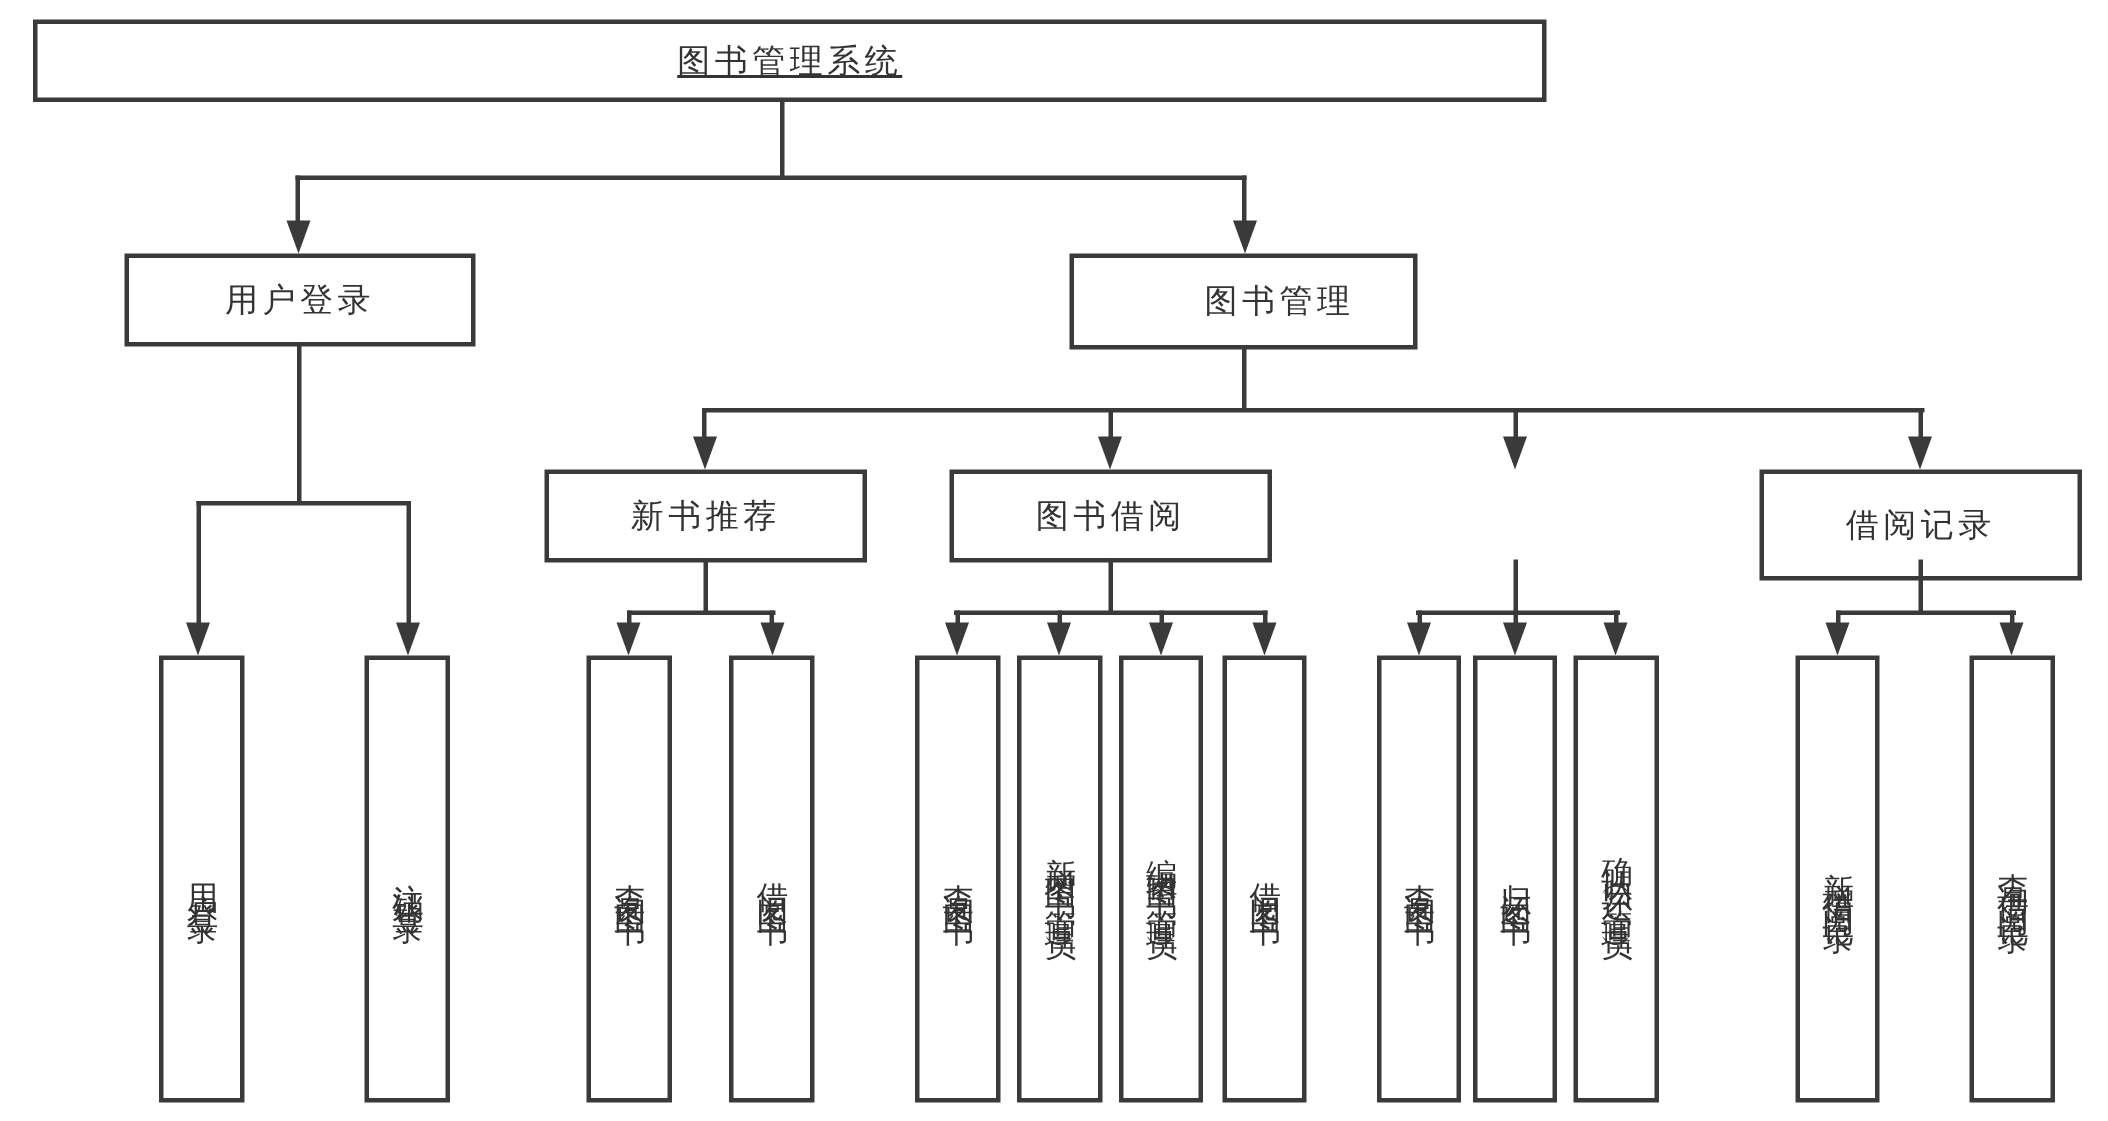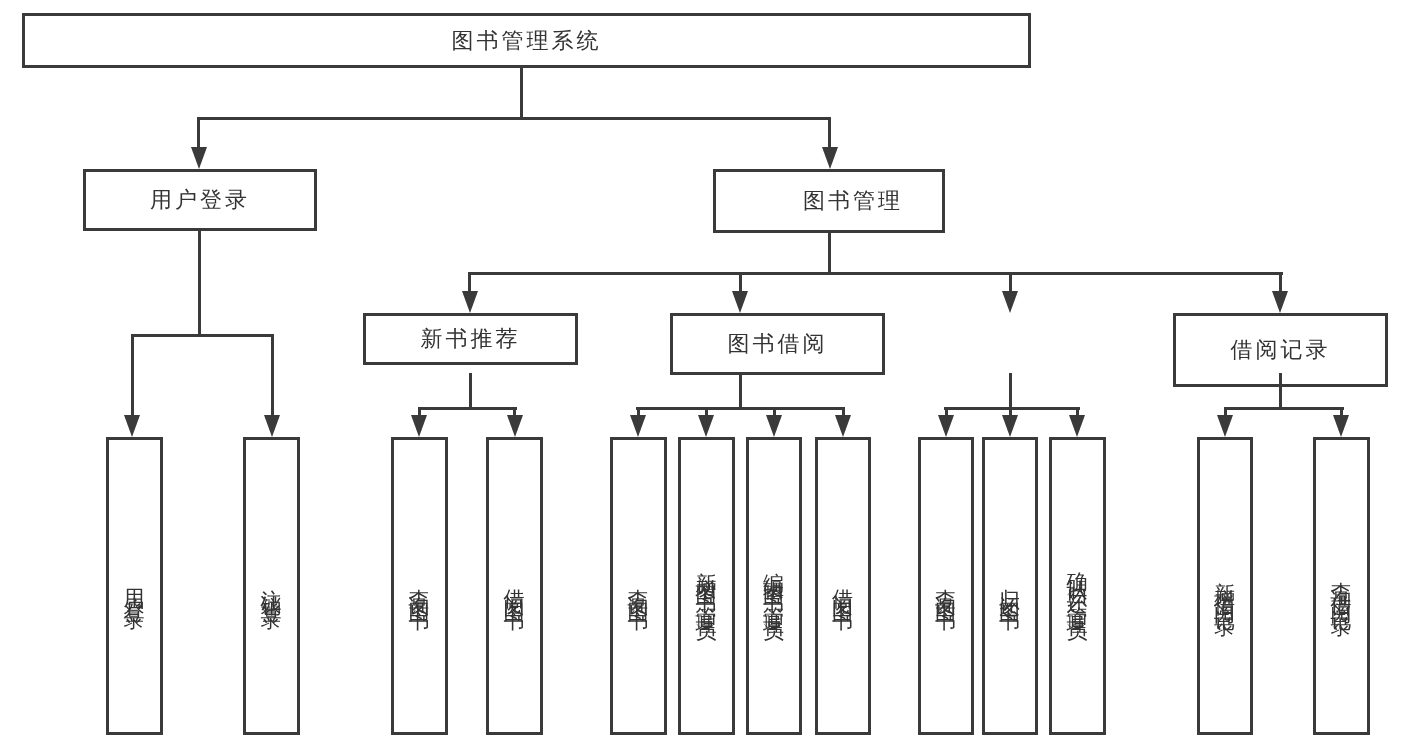--- a/index.html
+++ b/index.html
@@ -66,21 +66,21 @@
     text-shadow:0 0 3px rgba(255,255,255,.95),0 0 1px rgba(255,255,255,.9);
     z-index:6;
     white-space:nowrap;
   }
 </style>
 </head>
 <body>
 
 <div id="canvas">
 
-  <div class="hbox" style="left:22px;top:13px;width:1009px;height:55px;">
+  <div class="hbox" style="left:22px;top:13px;width:1009px;height:55px;text-decoration:underline;">
     <span>图书管理系统</span>
   </div>
 
   <div class="vline" style="left:520px;top:66px;height:53px;"></div>
   <div class="hline" style="left:197px;top:117px;width:634px;"></div>
   <div class="vline" style="left:197px;top:117px;height:32px;"></div>
   <div class="ahead" style="left:191px;top:147px;"></div>
   <div class="vline" style="left:828px;top:117px;height:32px;"></div>
   <div class="ahead" style="left:822px;top:147px;"></div>
 
@@ -102,24 +102,24 @@
   <div class="hline" style="left:468px;top:272px;width:815px;"></div>
   <div class="vline" style="left:468px;top:272px;height:21px;"></div>
   <div class="ahead" style="left:462px;top:291px;"></div>
   <div class="vline" style="left:739px;top:272px;height:21px;"></div>
   <div class="ahead" style="left:732px;top:291px;"></div>
   <div class="vline" style="left:1009px;top:272px;height:21px;"></div>
   <div class="ahead" style="left:1002px;top:291px;"></div>
   <div class="vline" style="left:1279px;top:272px;height:21px;"></div>
   <div class="ahead" style="left:1272px;top:291px;"></div>
 
-  <div class="hbox" style="left:363px;top:313px;width:215px;height:52px;">
+  <div class="hbox" style="left:363px;top:313px;width:215px;height:62px;">
     <span>新书推荐</span>
   </div>
-  <div class="hbox" style="left:633px;top:313px;width:215px;height:62px;margin-left:37px;">
+  <div class="hbox" style="left:633px;top:313px;width:215px;height:62px;">
     <span>图书借阅</span>
   </div>
   <div class="hbox" style="left:1173px;top:313px;width:215px;height:74px;">
     <span>借阅记录</span>
   </div>
 
   <div class="vline" style="left:469px;top:373px;height:36px;"></div>
   <div class="hline" style="left:418px;top:407px;width:99px;"></div>
   <div class="vline" style="left:418px;top:407px;height:10px;"></div>
   <div class="ahead" style="left:411px;top:415px;"></div>

